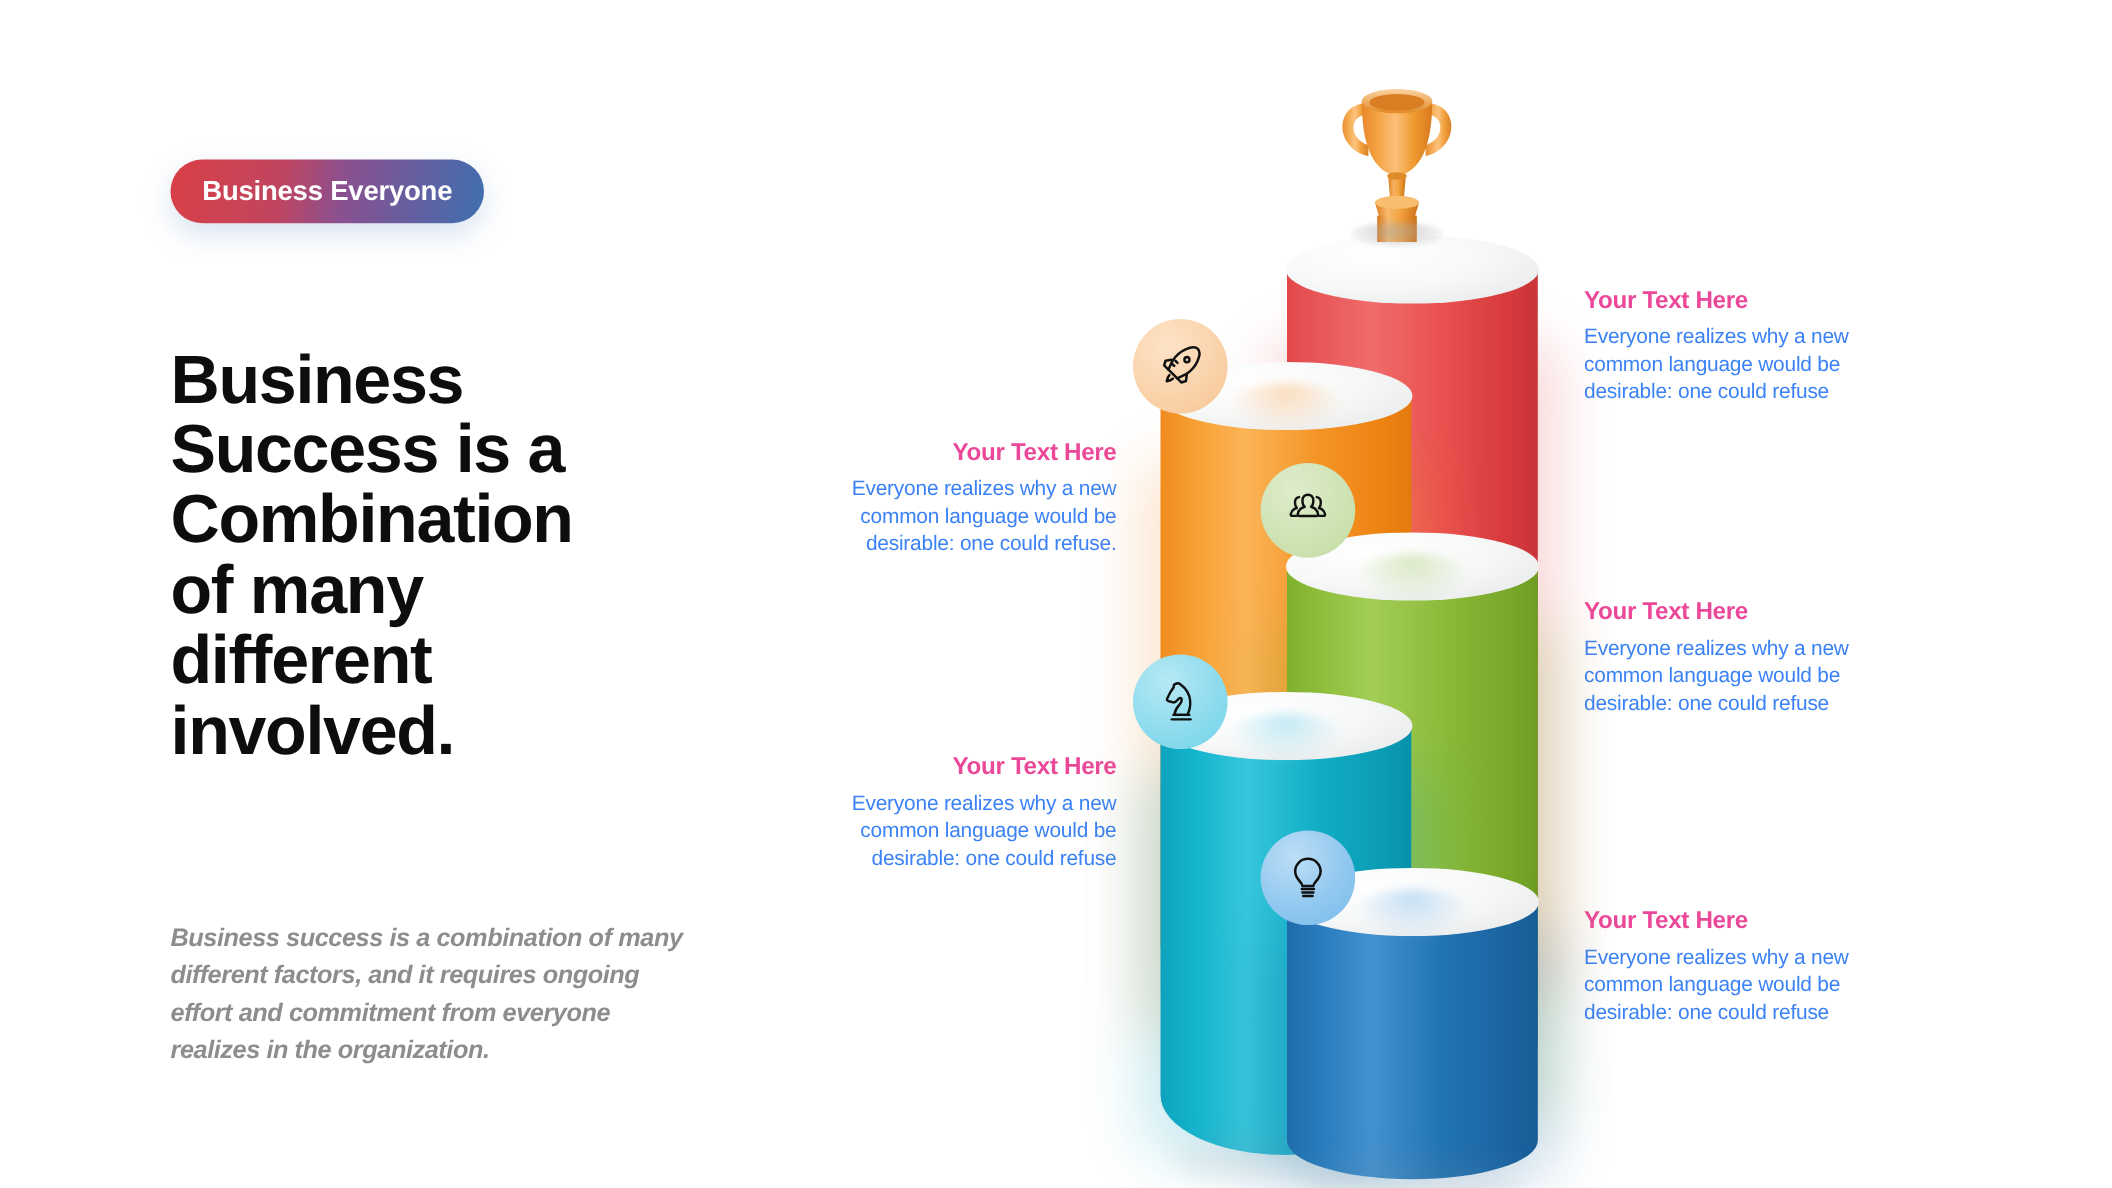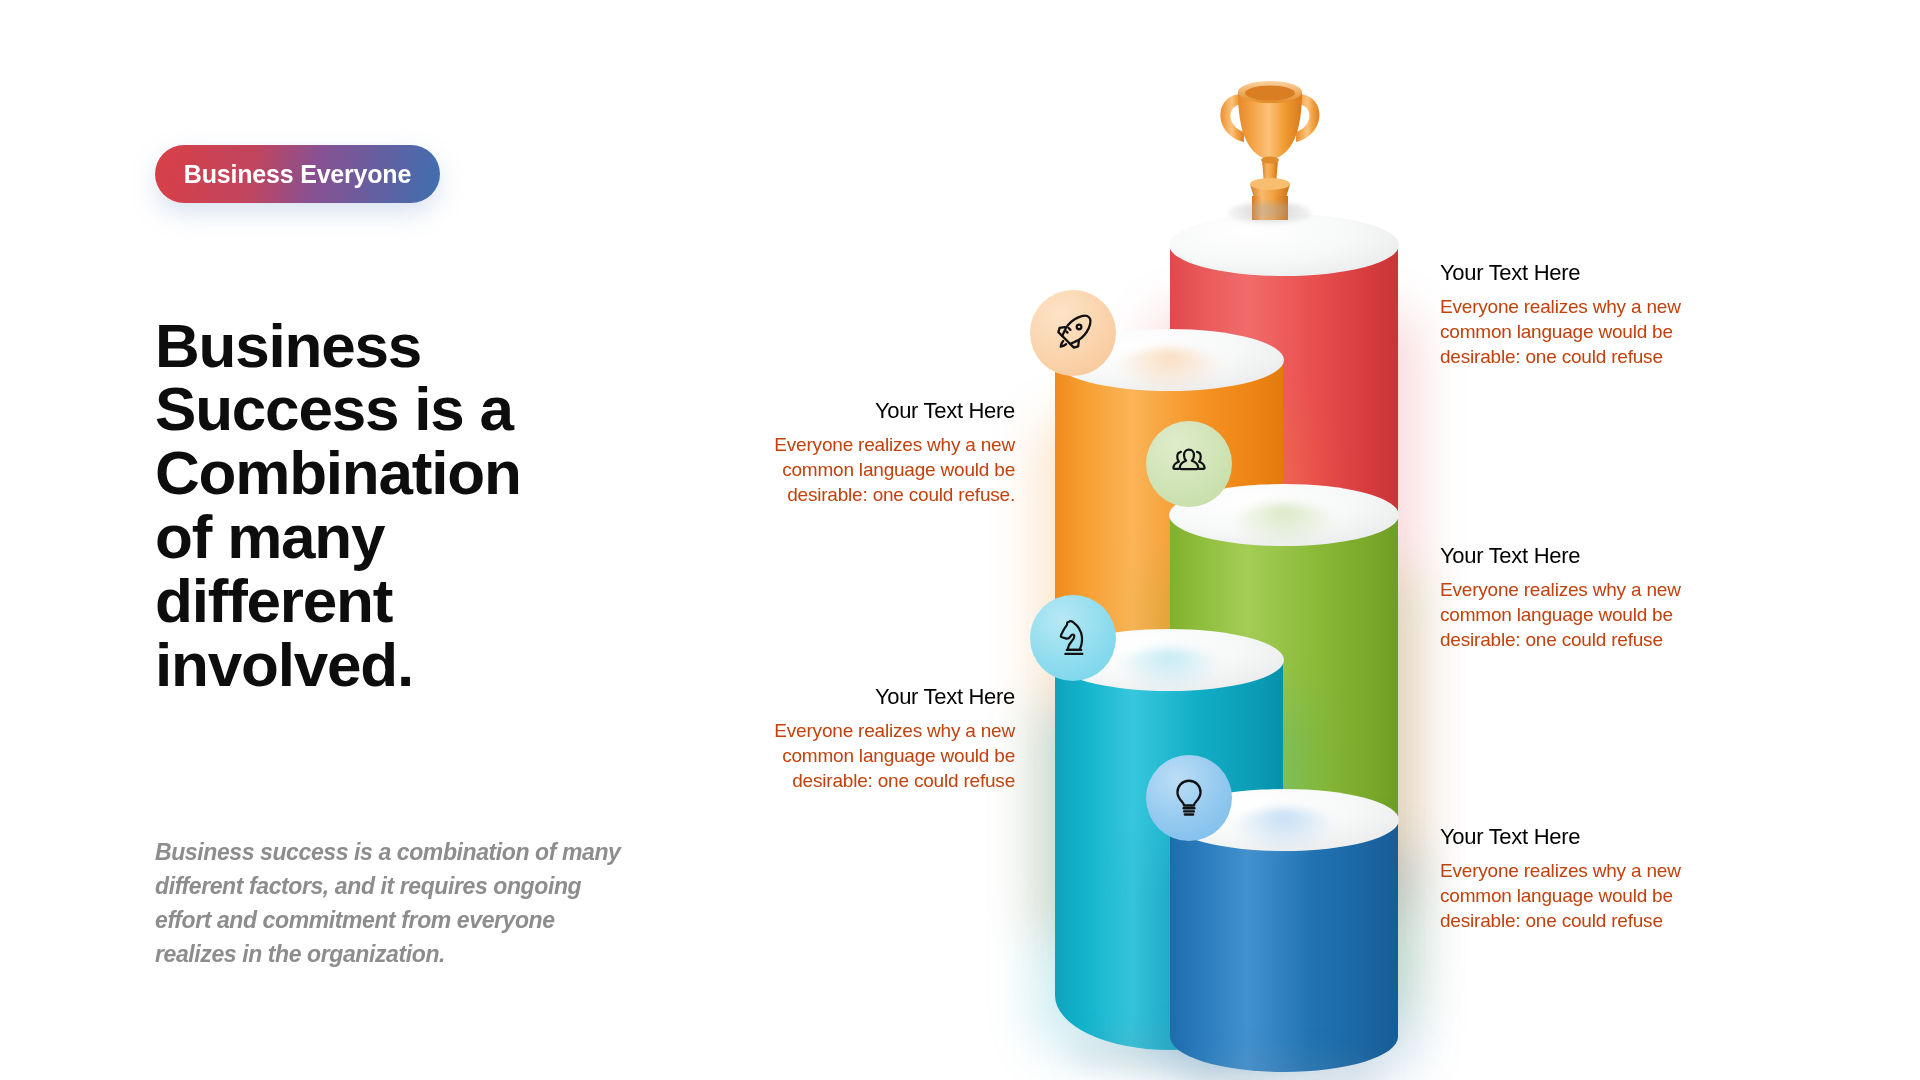--- a/index.html
+++ b/index.html
@@ -65,29 +65,29 @@
     font-weight: bold;
     font-style: italic;
     color: #8d8d8d;
     letter-spacing: -0.4px;
   }
 
   
   .tb { position: absolute; width: 280px; }
   .tb .tb-title {
     font-size: 22px;
-    font-weight: normal;
-    color: #000000;
+    font-weight: bold;
+    color: #ec4899;
     letter-spacing: -0.3px;
     margin-bottom: 8px;
   }
   .tb .tb-body {
     font-size: 19px;
     line-height: 1.32;
-    color: #c2410c;
+    color: #3b82f6;
     letter-spacing: -0.2px;
   }
   .tb.left  { text-align: right; }
   .tb.right { text-align: left; }
 
   .tb-left-1  { left: 735px;  top: 398px; }
   .tb-left-2  { left: 735px;  top: 684px; }
   .tb-right-1 { left: 1440px; top: 260px; }
   .tb-right-2 { left: 1440px; top: 543px; }
   .tb-right-3 { left: 1440px; top: 824px; }

